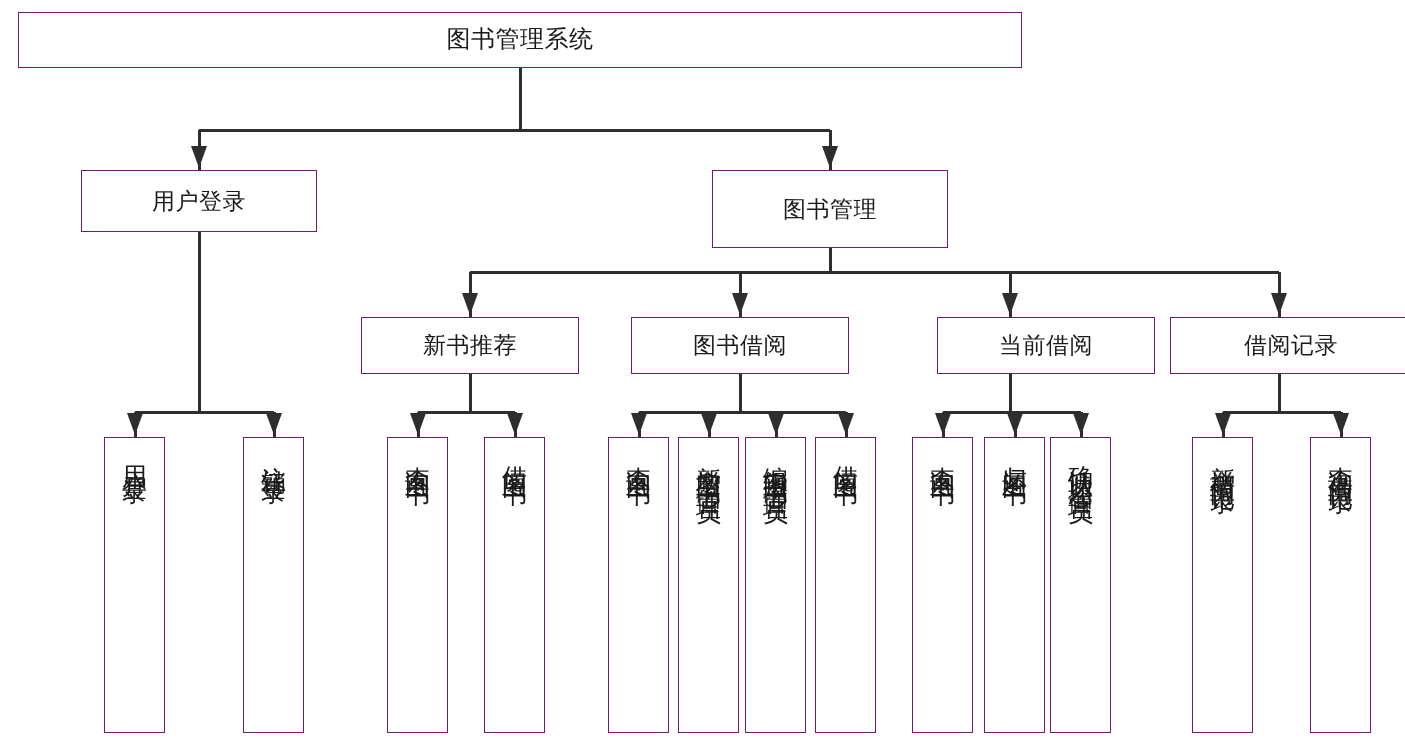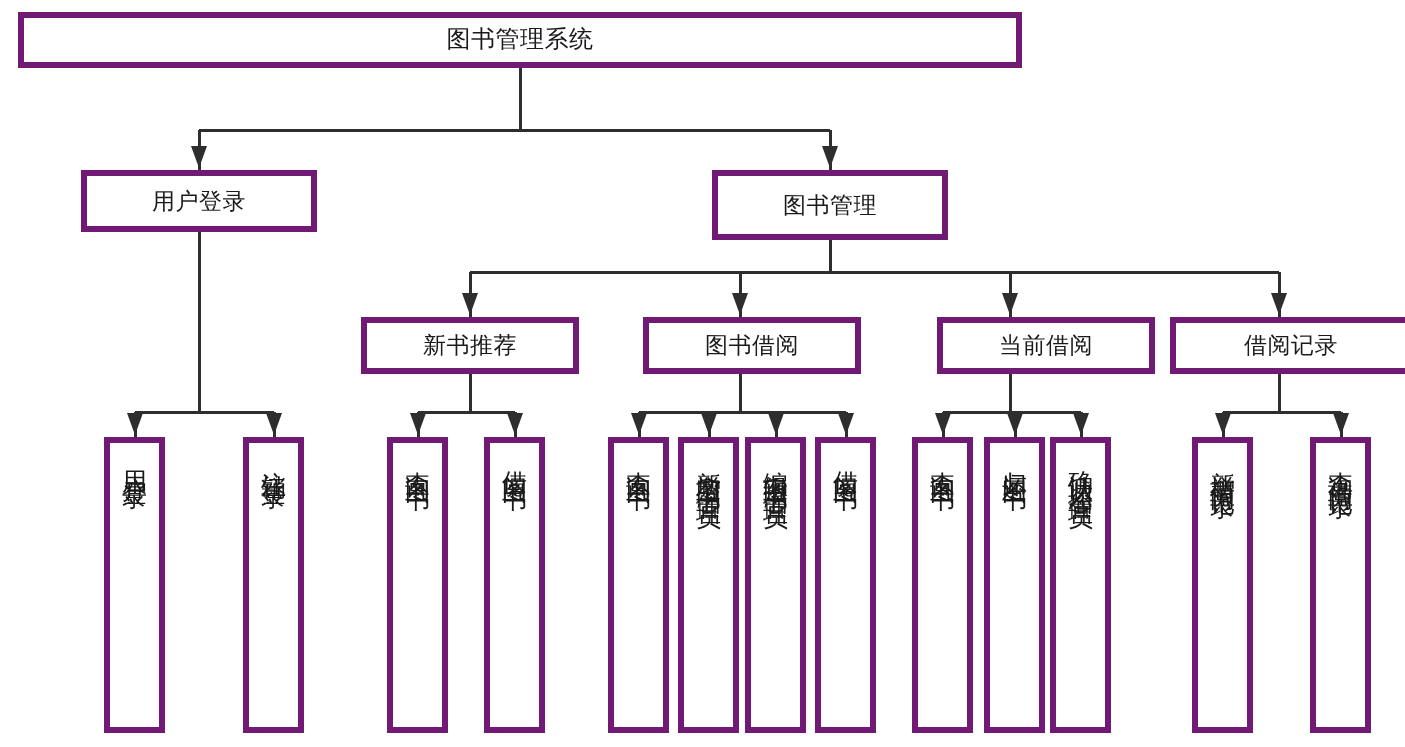--- a/index.html
+++ b/index.html
@@ -18,21 +18,21 @@
   
   #wires {
     position: absolute;
     left: 0; top: 0;
     width: 1405px; height: 747px;
     pointer-events: none;
   }
   
   .node {
     position: absolute;
-    border: 6px solid #701a75;
+    border: 1px solid #701a75;
     background: #ffffff;
     display: flex;
     align-items: center;
     justify-content: center;
     color: #1a1a1a;
   }
   .node .lbl {
     display: block;
     text-align: center;
     line-height: 1.22;
@@ -127,27 +127,27 @@
       <line x1="1341" y1="412" x2="1341" y2="437" stroke="#2e2e2e" stroke-width="3" shape-rendering="crispEdges"></line>
       <polygon points="1333,413 1349,413 1341,435" fill="#2e2e2e"></polygon>
     </svg>
   <div id="nodes">
       <div class="node horiz root" style="left: 18px; top: 12px; width: 1004px; height: 56px;">
         <span class="lbl">图书管理系统</span>
       </div>
       <div class="node horiz" style="left: 81px; top: 170px; width: 236px; height: 62px;">
         <span class="lbl">用户登录</span>
       </div>
-      <div class="node horiz" style="left: 712px; top: 170px; width: 236px; height: 70px;">
+      <div class="node horiz" style="left: 712px; top: 170px; width: 236px; height: 78px;">
         <span class="lbl">图书管理</span>
       </div>
       <div class="node horiz" style="left: 361px; top: 317px; width: 218px; height: 57px;">
         <span class="lbl">新书推荐</span>
       </div>
-      <div class="node horiz" style="left: 631px; top: 317px; width: 218px; height: 57px; margin-left: 12px;">
+      <div class="node horiz" style="left: 631px; top: 317px; width: 218px; height: 57px;">
         <span class="lbl">图书借阅</span>
       </div>
       <div class="node horiz" style="left: 937px; top: 317px; width: 218px; height: 57px;">
         <span class="lbl">当前借阅</span>
       </div>
       <div class="node horiz" style="left: 1170px; top: 317px; width: 242px; height: 57px;">
         <span class="lbl">借阅记录</span>
       </div>
       <div class="node vert" style="left: 104px; top: 437px; width: 61px; height: 296px;">
         <span class="lbl">用户登录</span>

